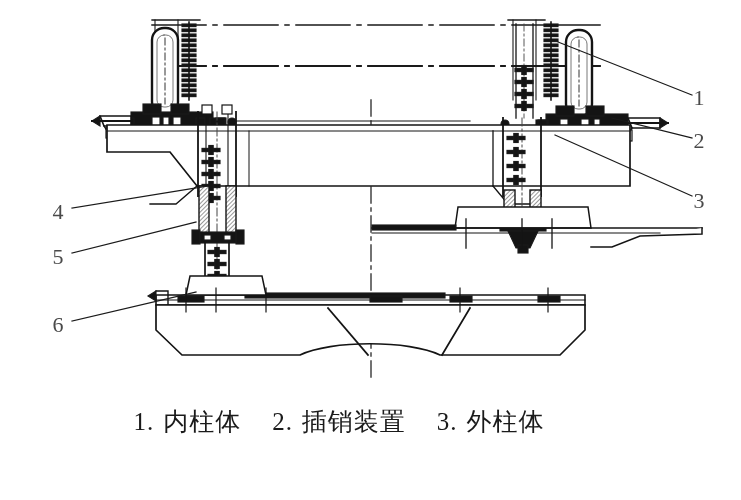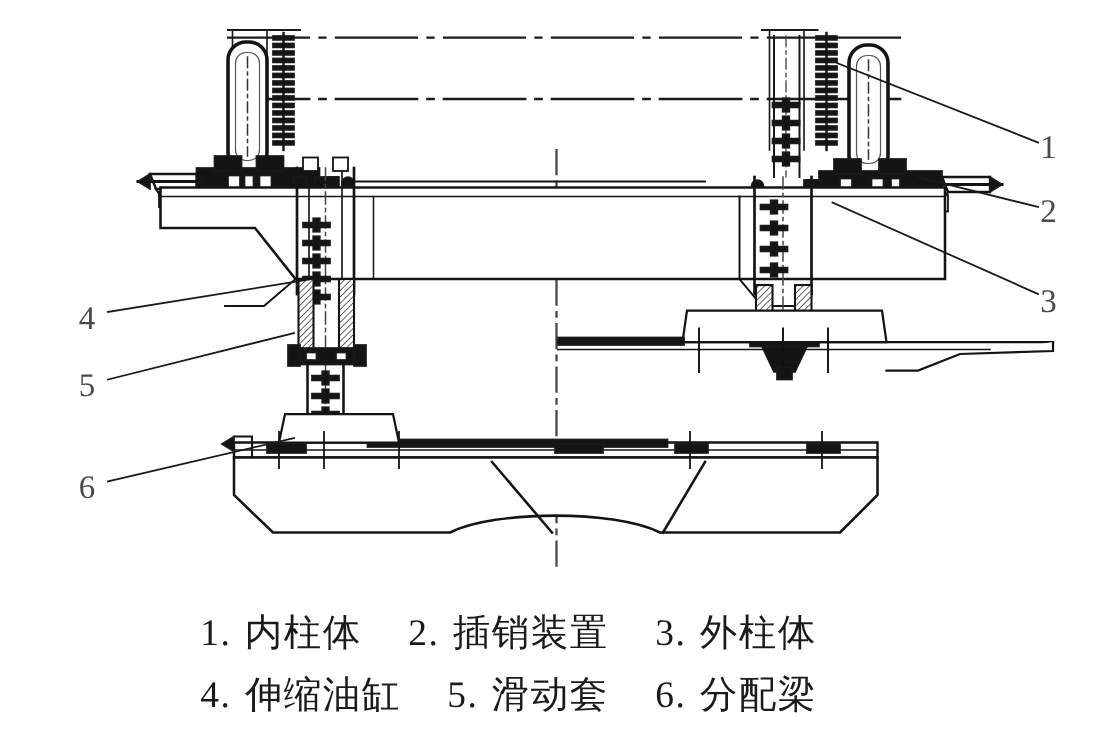--- a/index.html
+++ b/index.html
@@ -372,20 +372,15 @@
     </g>
 
   </svg>
 
   <div class="caption-block">
     <div class="caption-line">
       <span class="item"><span class="num">1.</span> <span>内柱体</span></span>
       <span class="item"><span class="num">2.</span> <span>插销装置</span></span>
       <span class="item"><span class="num">3.</span> <span>外柱体</span></span>
     </div>
-    <div class="caption-line">
-      <span class="item"><span class="num">4.</span> <span>伸缩油缸</span></span>
-      <span class="item"><span class="num">5.</span> <span>滑动套</span></span>
-      <span class="item"><span class="num">6.</span> <span>分配梁</span></span>
-    </div>
   </div>
 
 </div>
 
 </body></html>

